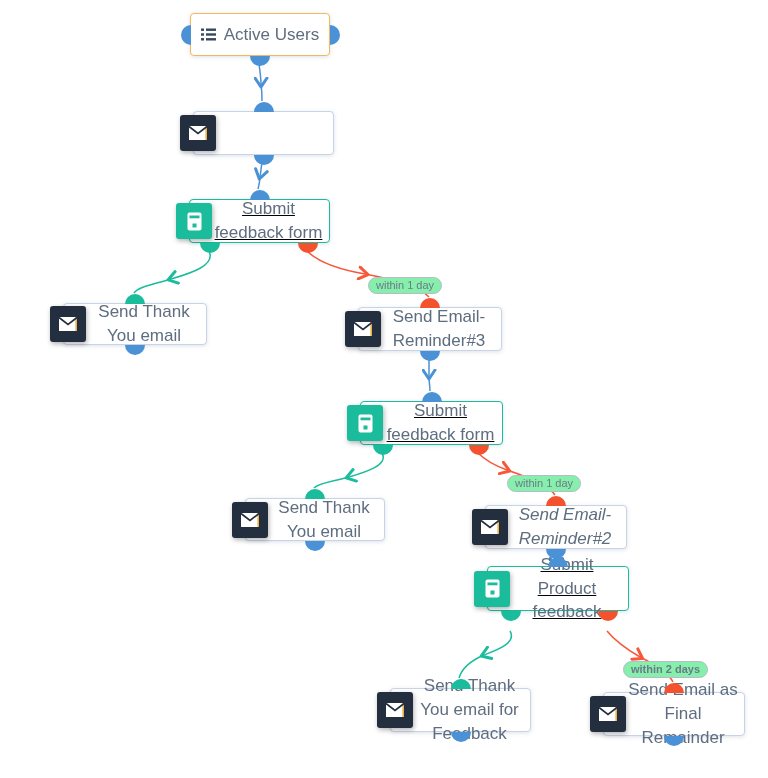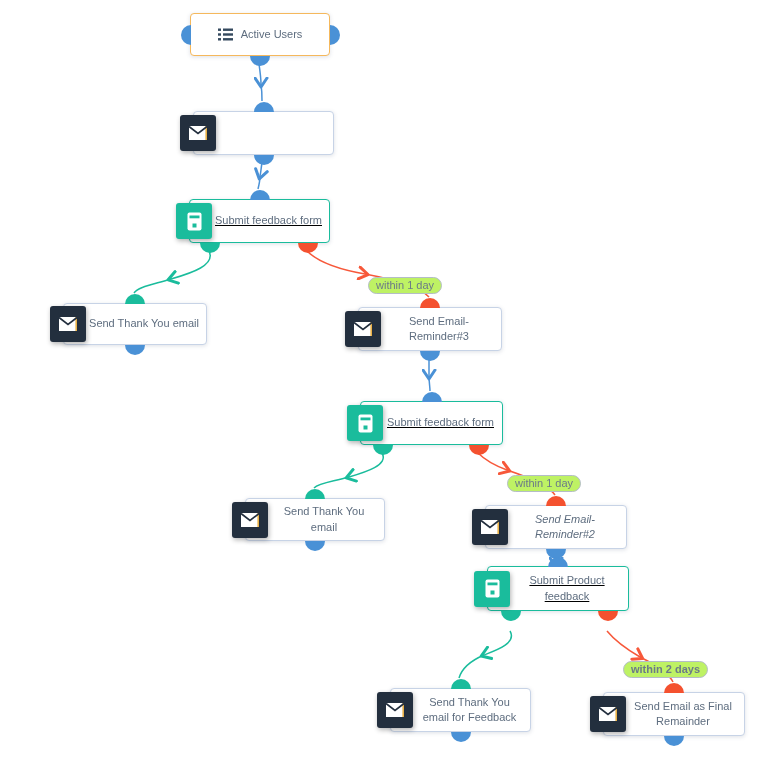--- a/index.html
+++ b/index.html
@@ -8,21 +8,21 @@
   #edges{position:absolute;left:0;top:0;z-index:1;}
   .node{
     position:absolute;z-index:2;background:#fff;border:1px solid #c7d3e6;border-radius:4px;
     display:flex;align-items:center;justify-content:center;
     box-shadow:0 1px 4px rgba(70,90,120,.18);
     cursor:pointer;
   }
   .node.kind-form{border-color:#1abc9c;text-decoration:underline;}
   .node.kind-segment{border-color:#f5b85c;}
   .node .label{
-    flex:1;font-size:11px;color:#5e6d7f;text-align:center;line-height:1.4;
+    flex:1;font-size:17px;color:#5e6d7f;text-align:center;line-height:1.4;
     padding:2px 6px 2px 24px;
   }
   .node.kind-segment .label{padding:2px 6px;}
   .seg-inner{display:flex;align-items:center;justify-content:center;gap:8px;width:100%;}
   .badge{
     position:absolute;left:-14px;top:50%;transform:translateY(-50%);
     width:36px;height:36px;border-radius:3px;display:flex;align-items:center;justify-content:center;
     box-shadow:1px 2px 5px rgba(0,0,0,.3);
   }
   .badge.navy{background:#232f3e;}
@@ -31,21 +31,21 @@
   .port.top{width:20px;height:10px;border-radius:10px 10px 0 0;top:-10.5px;left:50%;margin-left:-10px;}
   .port.bottom{width:20px;height:10px;border-radius:0 0 10px 10px;bottom:-10.5px;left:50%;margin-left:-10px;}
   .port.side-left{width:10px;height:20px;border-radius:10px 0 0 10px;left:-10.5px;top:50%;margin-top:-10px;}
   .port.side-right{width:10px;height:20px;border-radius:0 10px 10px 0;right:-10.5px;top:50%;margin-top:-10px;}
   .port.at-left{left:10px;margin-left:0;}
   .port.at-right{left:auto;right:11px;margin-left:0;}
   .port.blue{background:#4a91d6;}
   .port.teal{background:#1abc9c;}
   .port.red{background:#f4512f;}
   .edge-label{
-    position:absolute;z-index:4;background:#bef264;border:1px solid #b4bdc7;border-radius:9px;
+    position:absolute;z-index:4;background:#86efac;border:1px solid #b4bdc7;border-radius:9px;
     font-size:11px;color:#6b7a88;padding:1px 7px 2px 7px;white-space:nowrap;cursor:pointer;
   }
 </style>
 </head>
 <body>
 
 <div id="canvas">
 
   <svg id="edges" width="768" height="778">
     <defs>

